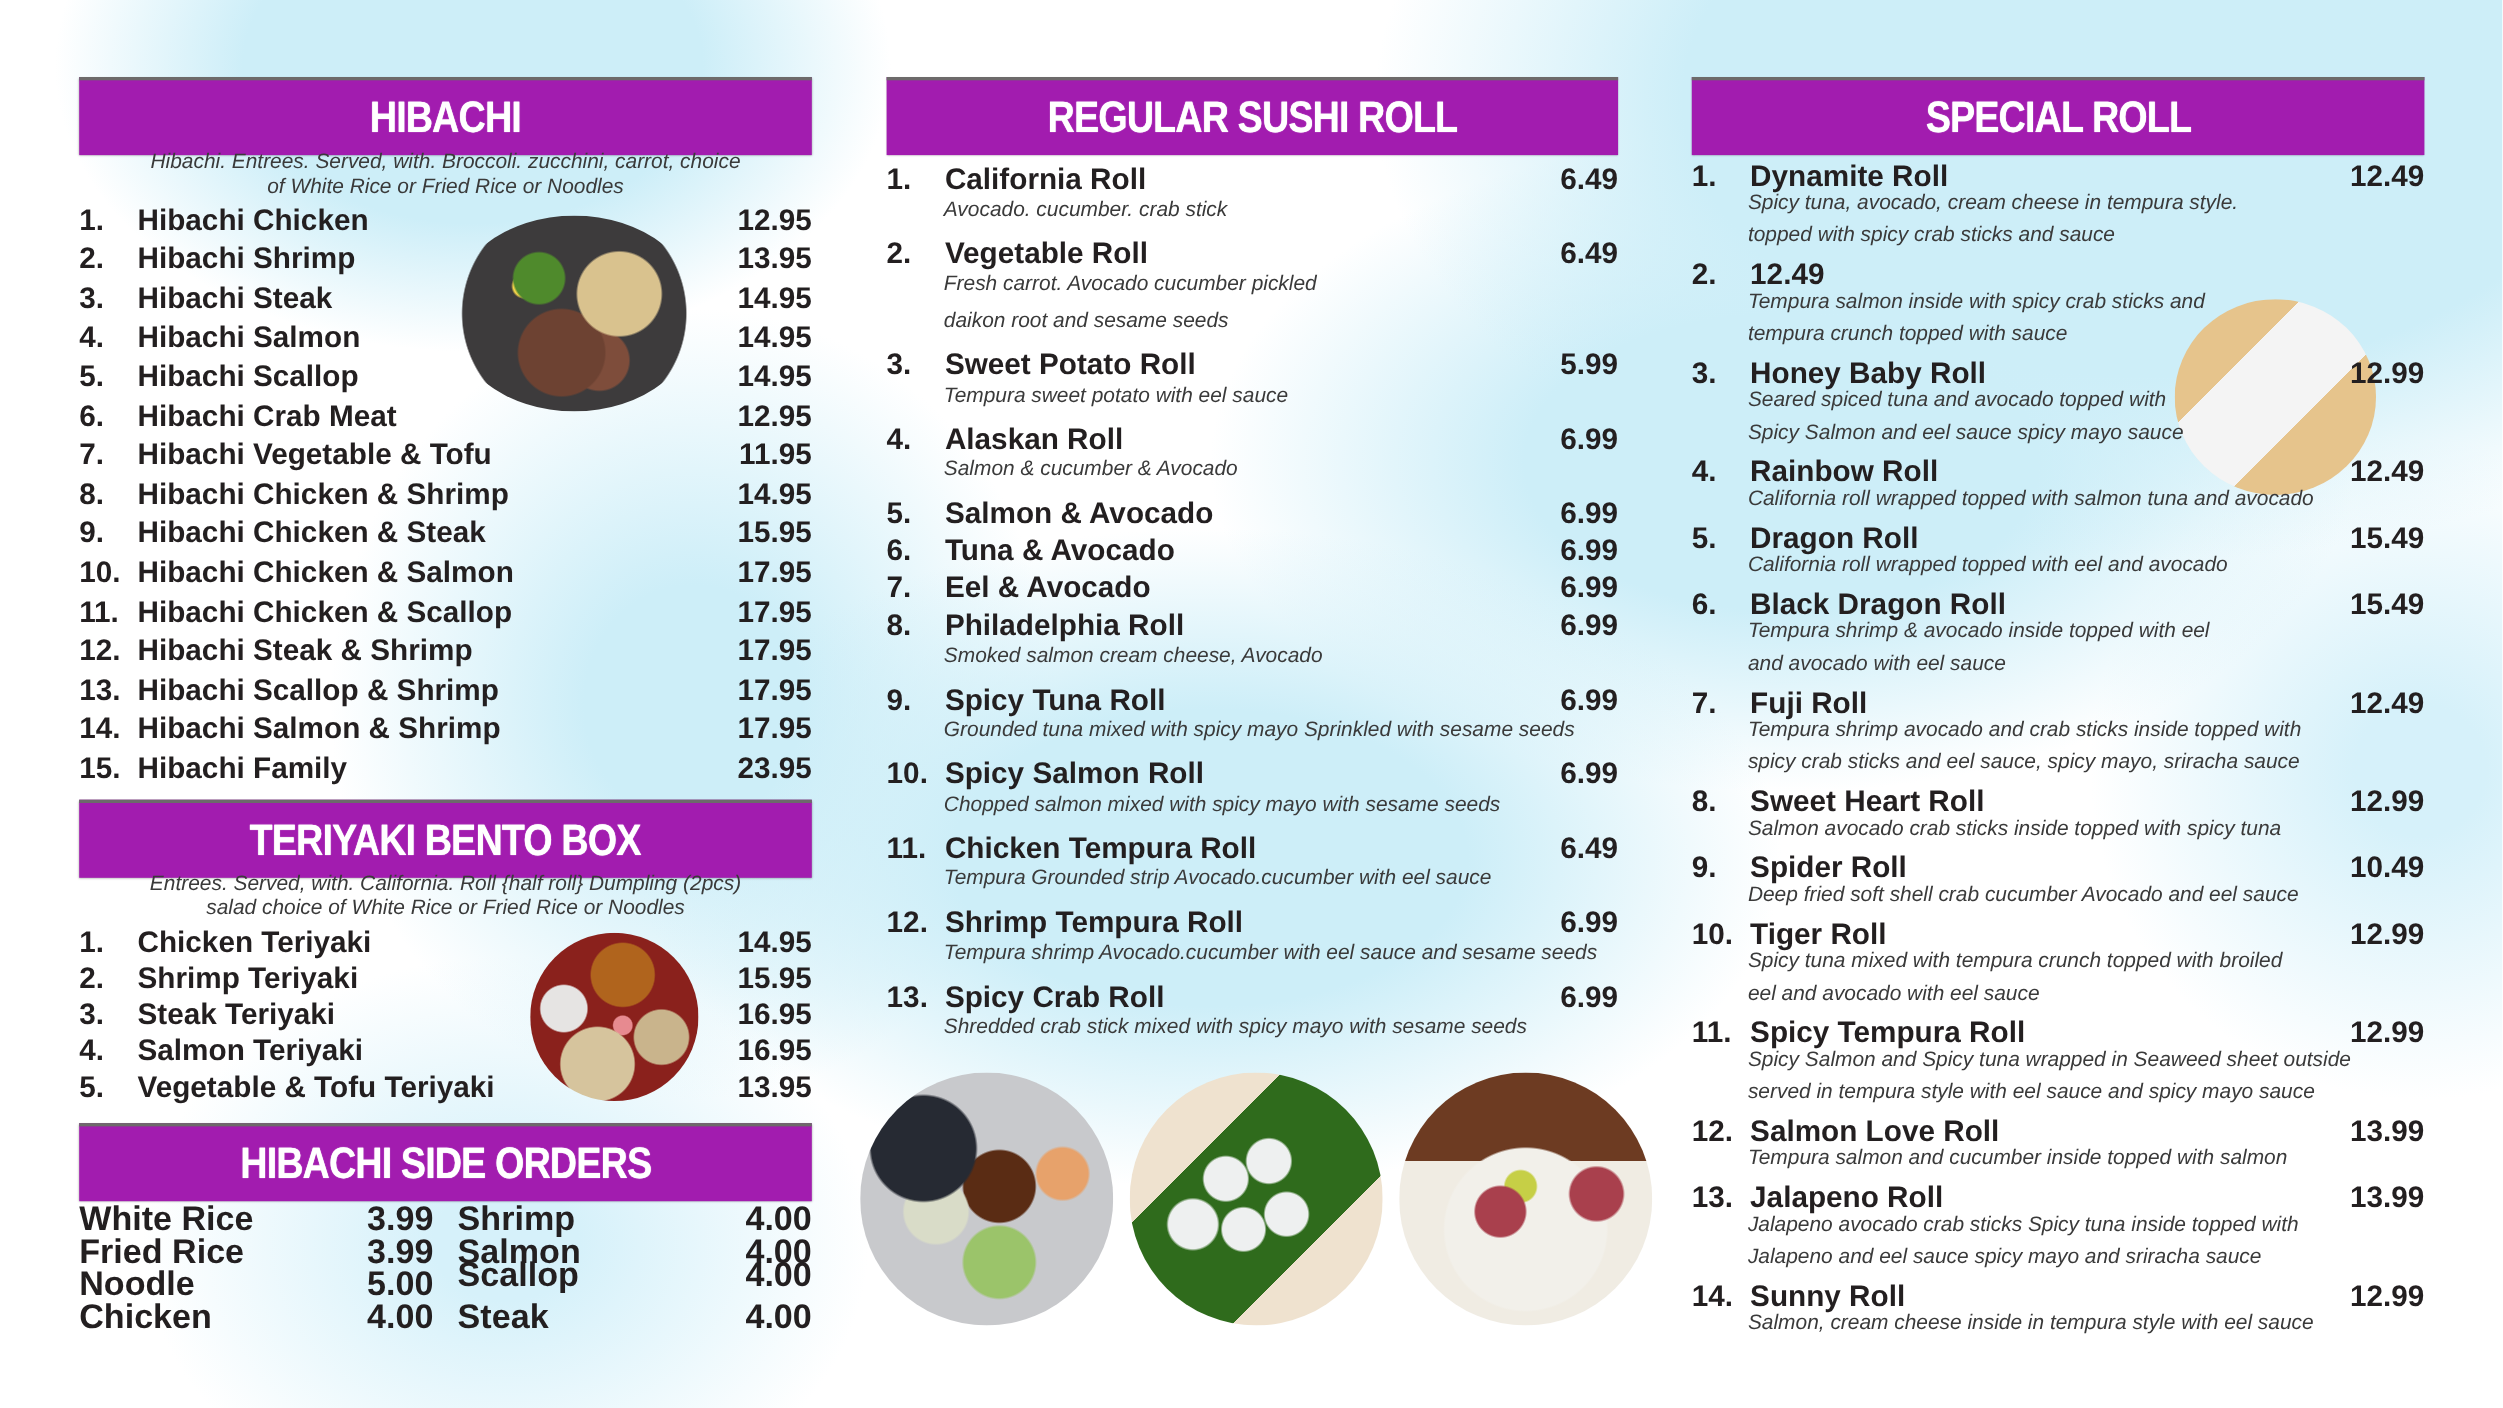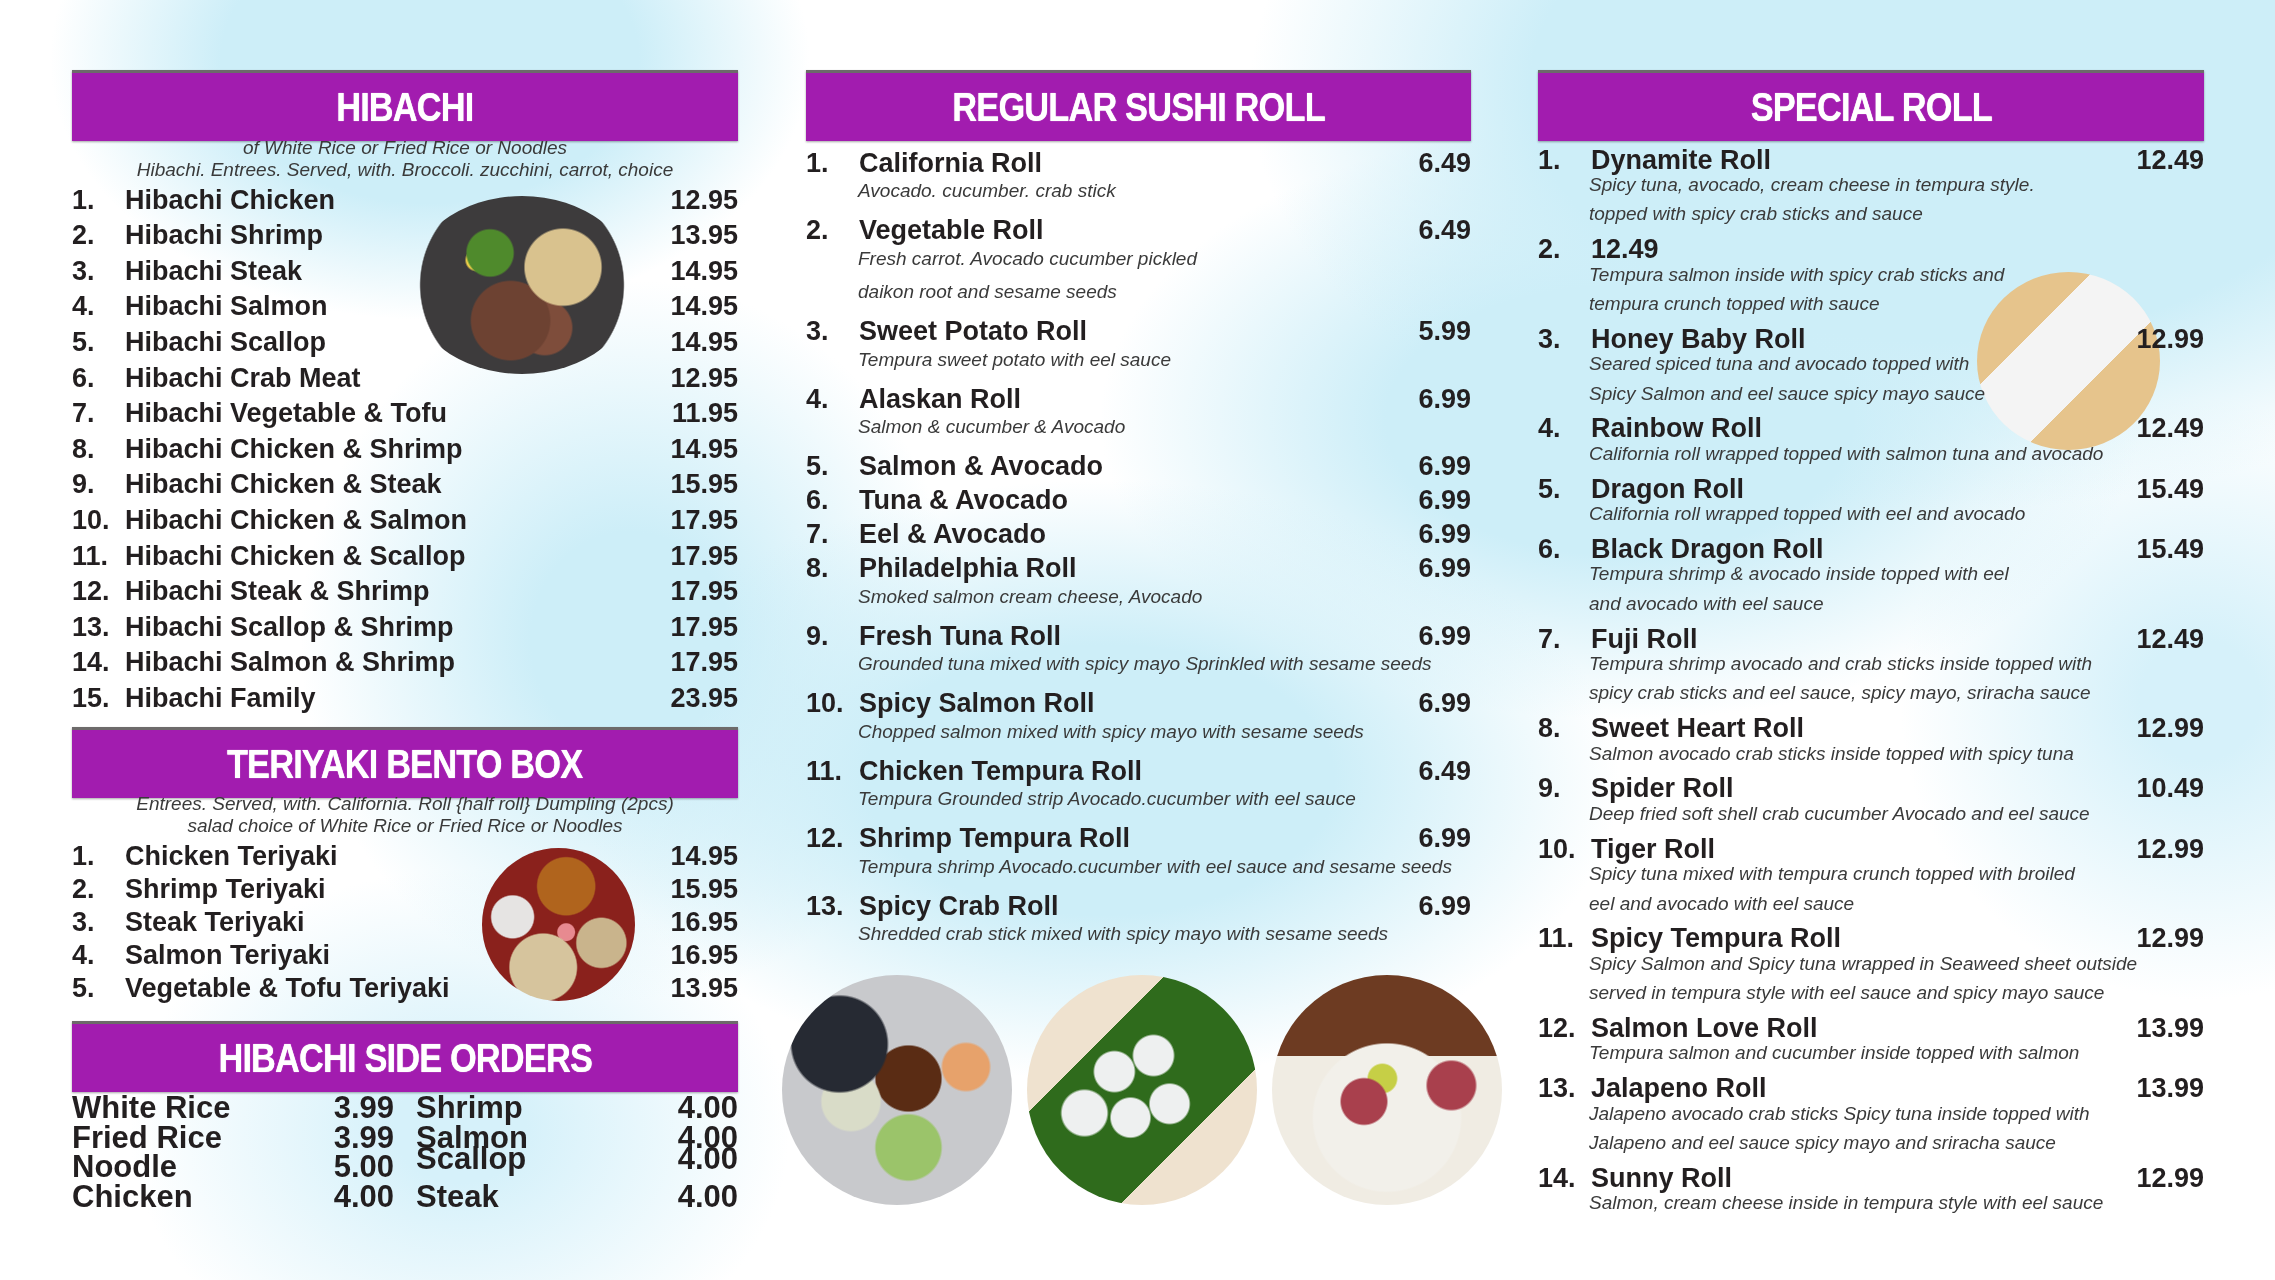--- a/index.html
+++ b/index.html
@@ -39,22 +39,22 @@
 </style>
 </head>
 <body>
 
 <div class="bg"></div>
 
 <div class="bar" style="left:72px; top:70px; width:666px;">
   <span>HIBACHI</span>
 </div>
 <div class="desc-center" style="left:72px; top:137px; width:666px;">
+  <div>Hibachi. Entrees. Served, with. Broccoli. zucchini, carrot, choice</div>
   <div>of White Rice or Fried Rice or Noodles</div>
-  <div>Hibachi. Entrees. Served, with. Broccoli. zucchini, carrot, choice</div>
 </div>
 
 <div class="photo" style="left:408px; top:196px; width:228px; height:178px;
      background:
        radial-gradient(circle at 36% 32%, #4f8a2c 0 12%, transparent 13%),
        radial-gradient(circle at 30% 36%, #f3d34a 0 5%, transparent 6%),
        radial-gradient(circle at 68% 40%, #d9c28e 0 20%, transparent 21%),
        radial-gradient(circle at 45% 70%, #6d4232 0 22%, transparent 23%),
        radial-gradient(circle at 60% 74%, #7e4d3b 0 14%, transparent 15%),
        radial-gradient(circle at 50% 50%, #3d3b3c 0 70%, transparent 71%);">
@@ -267,21 +267,21 @@
       <span class="price">6.99</span>
     </div>
     <div class="row" style="left: 806px; top: 552.5px; width: 665px;">
       <span class="num">8.</span>
       <span class="name">Philadelphia Roll</span>
       <span class="price">6.99</span>
     </div>
     <div class="sub" style="left: 858px; top: 585.5px;">Smoked salmon cream cheese, Avocado</div>
     <div class="row" style="left: 806px; top: 620px; width: 665px;">
       <span class="num">9.</span>
-      <span class="name">Fresh Tuna Roll</span>
+      <span class="name">Spicy Tuna Roll</span>
       <span class="price">6.99</span>
     </div>
     <div class="sub" style="left: 858px; top: 653px;">Grounded tuna mixed with spicy mayo Sprinkled with sesame seeds</div>
     <div class="row" style="left: 806px; top: 687.5px; width: 665px;">
       <span class="num">10.</span>
       <span class="name">Spicy Salmon Roll</span>
       <span class="price">6.99</span>
     </div>
     <div class="sub" style="left: 858px; top: 720.5px;">Chopped salmon mixed with spicy mayo with sesame seeds</div>
     <div class="row" style="left: 806px; top: 755px; width: 665px;">

